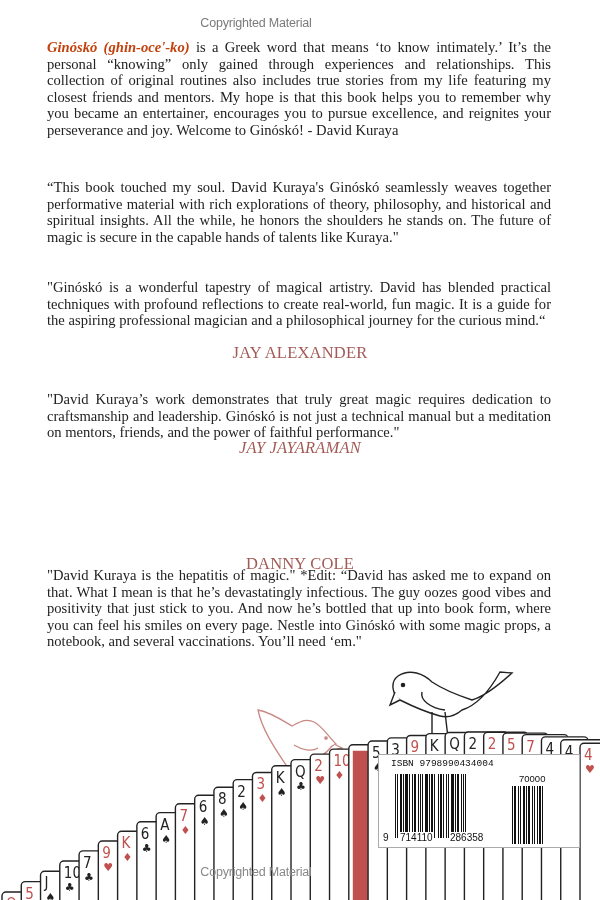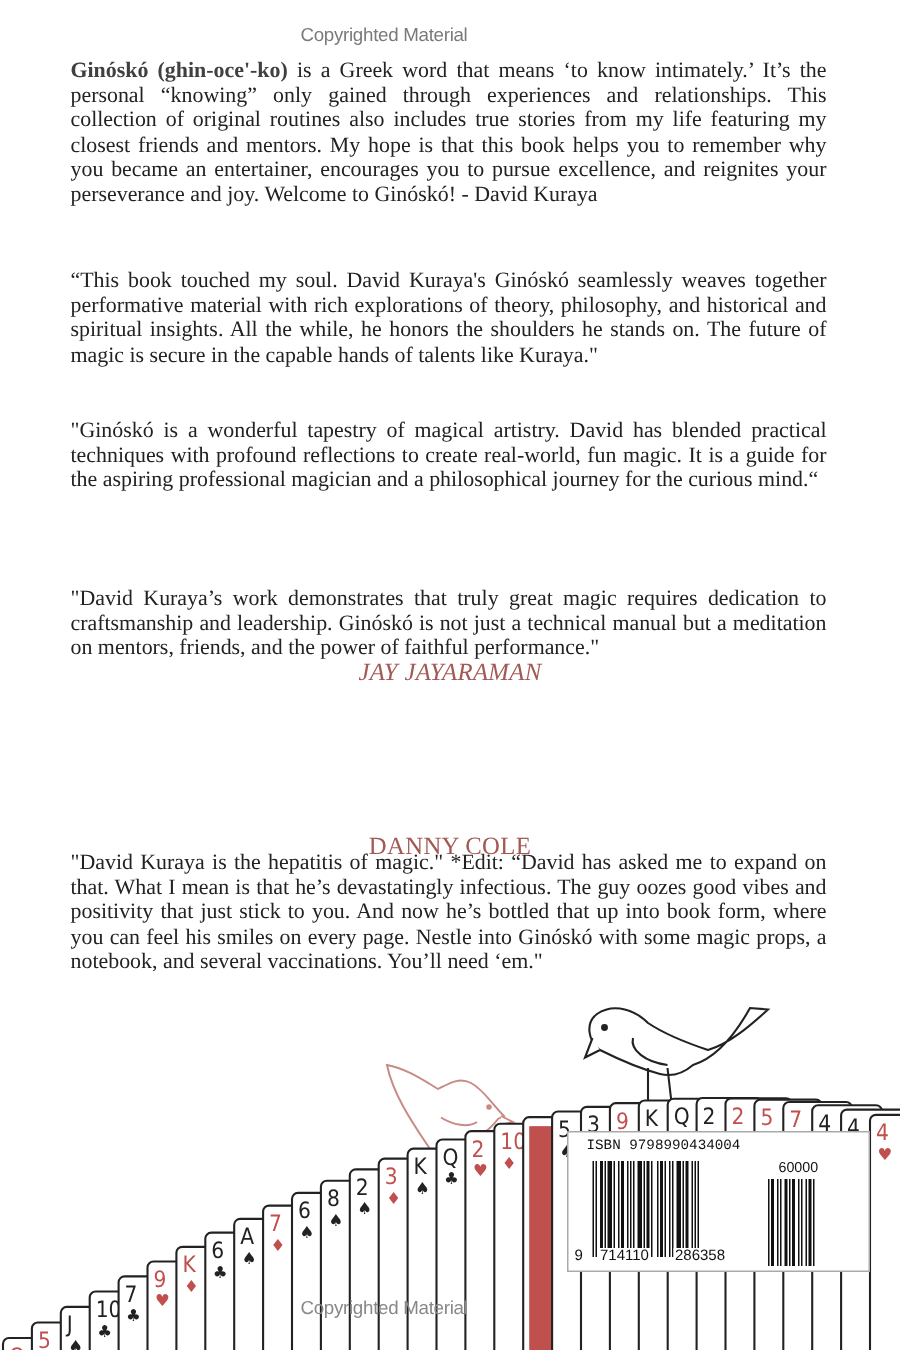--- a/index.html
+++ b/index.html
@@ -10,21 +10,21 @@
       font-family: "Liberation Sans", sans-serif; font-size: 12.5px; color: #7a7a7a;
       letter-spacing: -0.2px;
     }
     .wm-top { top: 16px; }
     .wm-bottom { top: 865px; left: 0; z-index: 20; color: #888; }
     .block {
       position: absolute; left: 47px; width: 504px;
       font-family: "Liberation Serif", serif; font-size: 14.6px; line-height: 16.6px;
       color: #222; text-align: justify;
     }
-    .block b { font-weight: bold; color: #404040; }
+    .block b { font-weight: bold; color: #c2410c; font-style: italic; }
     .name {
       position: absolute; left: 0; width: 600px; text-align: center;
       font-family: "Liberation Serif", serif; font-size: 16.5px; color: #a25a55;
       letter-spacing: 0.2px;
     }
     .illus { position: absolute; left: 0; top: 660px; width: 600px; height: 240px; }
     .barcode {
       position: absolute; left: 378px; top: 754px; width: 200px; height: 92px;
       background: #fff; border: 1px solid #aaa; z-index: 10;
       font-family: "Liberation Sans", sans-serif;
@@ -41,20 +41,21 @@
 
   <div class="watermark wm-top">Copyrighted Material</div>
 
   <div class="block" style="top:39px;">
     <b>Ginóskó (ghin-oce'-ko)</b><span> is a Greek word that means ‘to know intimately.’ It’s the personal “knowing” only gained through experiences and relationships. This collection of original routines also includes true stories from my life featuring my closest friends and mentors. My hope is that this book helps you to remember why you became an entertainer, encourages you to pursue excellence, and reignites your perseverance and joy. Welcome to Ginóskó! - David Kuraya</span>
   </div>
 
   <div class="block" style="top:179px;">“This book touched my soul. David Kuraya's Ginóskó seamlessly weaves together performative material with rich explorations of theory, philosophy, and historical and spiritual insights. All the while, he honors the shoulders he stands on. The future of magic is secure in the capable hands of talents like Kuraya."</div>
 
   <div class="block" style="top:279px;">"Ginóskó is a wonderful tapestry of magical artistry. David has blended practical techniques with profound reflections to create real-world, fun magic. It is a guide for the aspiring professional magician  and a philosophical journey for the curious mind.“</div>
+  <div class="name" style="top:343px;">JAY ALEXANDER</div>
 
   <div class="block" style="top:391px;">"David Kuraya’s work demonstrates that truly great magic requires dedication to craftsmanship and leadership. Ginóskó is not just a technical manual but a meditation on mentors, friends, and the power of faithful performance."</div>
   <div class="name" style="top:438px;font-style:italic;">JAY JAYARAMAN</div>
 
   <div class="name" style="top:518px;margin-top:36px;">DANNY COLE</div>
 
   <div class="block" style="top:567px;">"David Kuraya is the hepatitis of magic." *Edit: “David has asked me to expand on that. What I mean is that he’s devastatingly infectious. The guy oozes good vibes and positivity that just stick to you. And now he’s bottled that up into book form, where you can feel his smiles on every page. Nestle into Ginóskó with some magic props, a notebook, and several vaccinations. You’ll need ‘em."</div>
 
   <svg class="illus" viewBox="0 660 600 240" width="600" height="240">
 
@@ -216,21 +217,21 @@
         <g>
           <rect x="580" y="743.2357622578797" width="48" height="200" rx="4" fill="#fff" stroke="#222" stroke-width="1.4"></rect>
           <text x="584" y="760.2357622578797" font-family="DejaVu Sans Condensed, DejaVu Sans, sans-serif" font-size="15" fill="#c0504d">4</text>
           <text x="585" y="773.2357622578797" font-family="DejaVu Sans, sans-serif" font-size="11" fill="#c0504d">♥</text>
         </g>
       </g>
   </svg>
 
   <div class="barcode">
     <div class="isbn-label">ISBN 9798990434004</div>
-    <div class="price">60000</div>
+    <div class="price">70000</div>
     <div class="bars" id="bars-main" style="left:16px; top:19px;">
         <div style="width: 1px; height: 64px; background: rgb(17, 17, 17);"></div>
         <div style="width: 1px; height: 64px; background: transparent;"></div>
         <div style="width: 1px; height: 64px; background: rgb(17, 17, 17);"></div>
         <div style="width: 2px; height: 64px; background: transparent;"></div>
         <div style="width: 2px; height: 64px; background: rgb(17, 17, 17);"></div>
         <div style="width: 1px; height: 64px; background: transparent;"></div>
         <div style="width: 1px; height: 64px; background: rgb(17, 17, 17);"></div>
         <div style="width: 1px; height: 64px; background: transparent;"></div>
         <div style="width: 3px; height: 64px; background: rgb(17, 17, 17);"></div>

